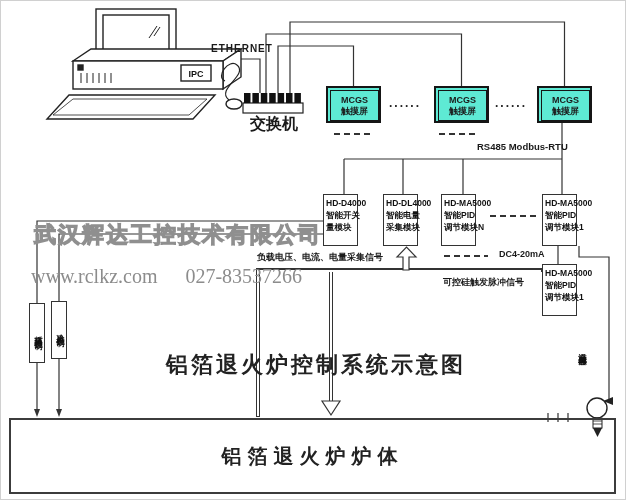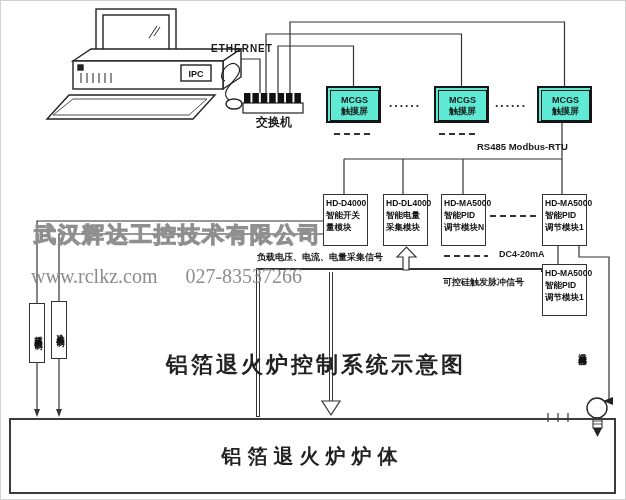--- a/index.html
+++ b/index.html
@@ -1,20 +1,20 @@
 <!DOCTYPE html>
 <html><head>
 <meta charset="utf-8">
 <style>
   html,body{margin:0;padding:0;background:#fff;}
   .canvas{position:relative;width:626px;height:500px;background:#fff;border:1px solid #d0d0d0;
           box-sizing:border-box;overflow:hidden;font-family:"Liberation Sans",sans-serif;color:#1a1a1a;}
   svg{position:absolute;left:0;top:0;}
   .lbl{position:absolute;font-weight:bold;color:#1a1a1a;white-space:nowrap;}
-  .module{position:absolute;width:45px;height:52px;border:1px solid #333;background:#fff;
+  .module{position:absolute;width:35px;height:52px;border:1px solid #333;background:#fff;
           font-size:8.5px;font-weight:bold;line-height:1.4;padding:3px 1px 0 2px;box-sizing:border-box;
           color:#111;white-space:nowrap;overflow:visible;}
   .screen{position:absolute;width:55px;height:37px;border:2px solid #151515;background:#5eead4;
           padding:2px;box-sizing:border-box;}
   .screen-inner{width:100%;height:100%;border:1px solid #151515;display:flex;flex-direction:column;
           align-items:center;justify-content:center;font-size:9px;font-weight:bold;line-height:1.2;}
   .vbox{position:absolute;border:1px solid #333;background:#fff;display:flex;align-items:center;
           justify-content:center;box-sizing:border-box;}
   .vtext{writing-mode:vertical-rl;text-orientation:upright;letter-spacing:1px;font-weight:bold;
           font-size:8px;color:#111;}
@@ -123,21 +123,21 @@
     <g stroke="#222" fill="#fff" stroke-width="1.4">
       <circle cx="596" cy="407" r="10"></circle>
       <rect x="592" y="417" width="9" height="10" stroke-width="1"></rect>
       <path d="M592,420 H601 M592,423 H601" stroke-width="0.8"></path>
       <polygon points="592,427 601,427 596.5,436" fill="#222" stroke="none"></polygon>
     </g>
   </svg>
 
   <div class="lbl" style="left:210px;top:42px;font-size:10px;letter-spacing:1px;">ETHERNET</div>
 
-  <div class="lbl" style="left:244px;top:113px;width:58px;text-align:center;font-size:12px;">交换机</div>
+  <div class="lbl" style="left:244px;top:113px;width:58px;text-align:center;font-size:16px;">交换机</div>
 
   <div class="screen" style="left:325px;top:85px;">
     <div class="screen-inner">
       <span>MCGS</span>
       <span>触摸屏</span>
     </div>
   </div>
   <div class="screen" style="left:433px;top:85px;">
     <div class="screen-inner">
       <span>MCGS</span>

